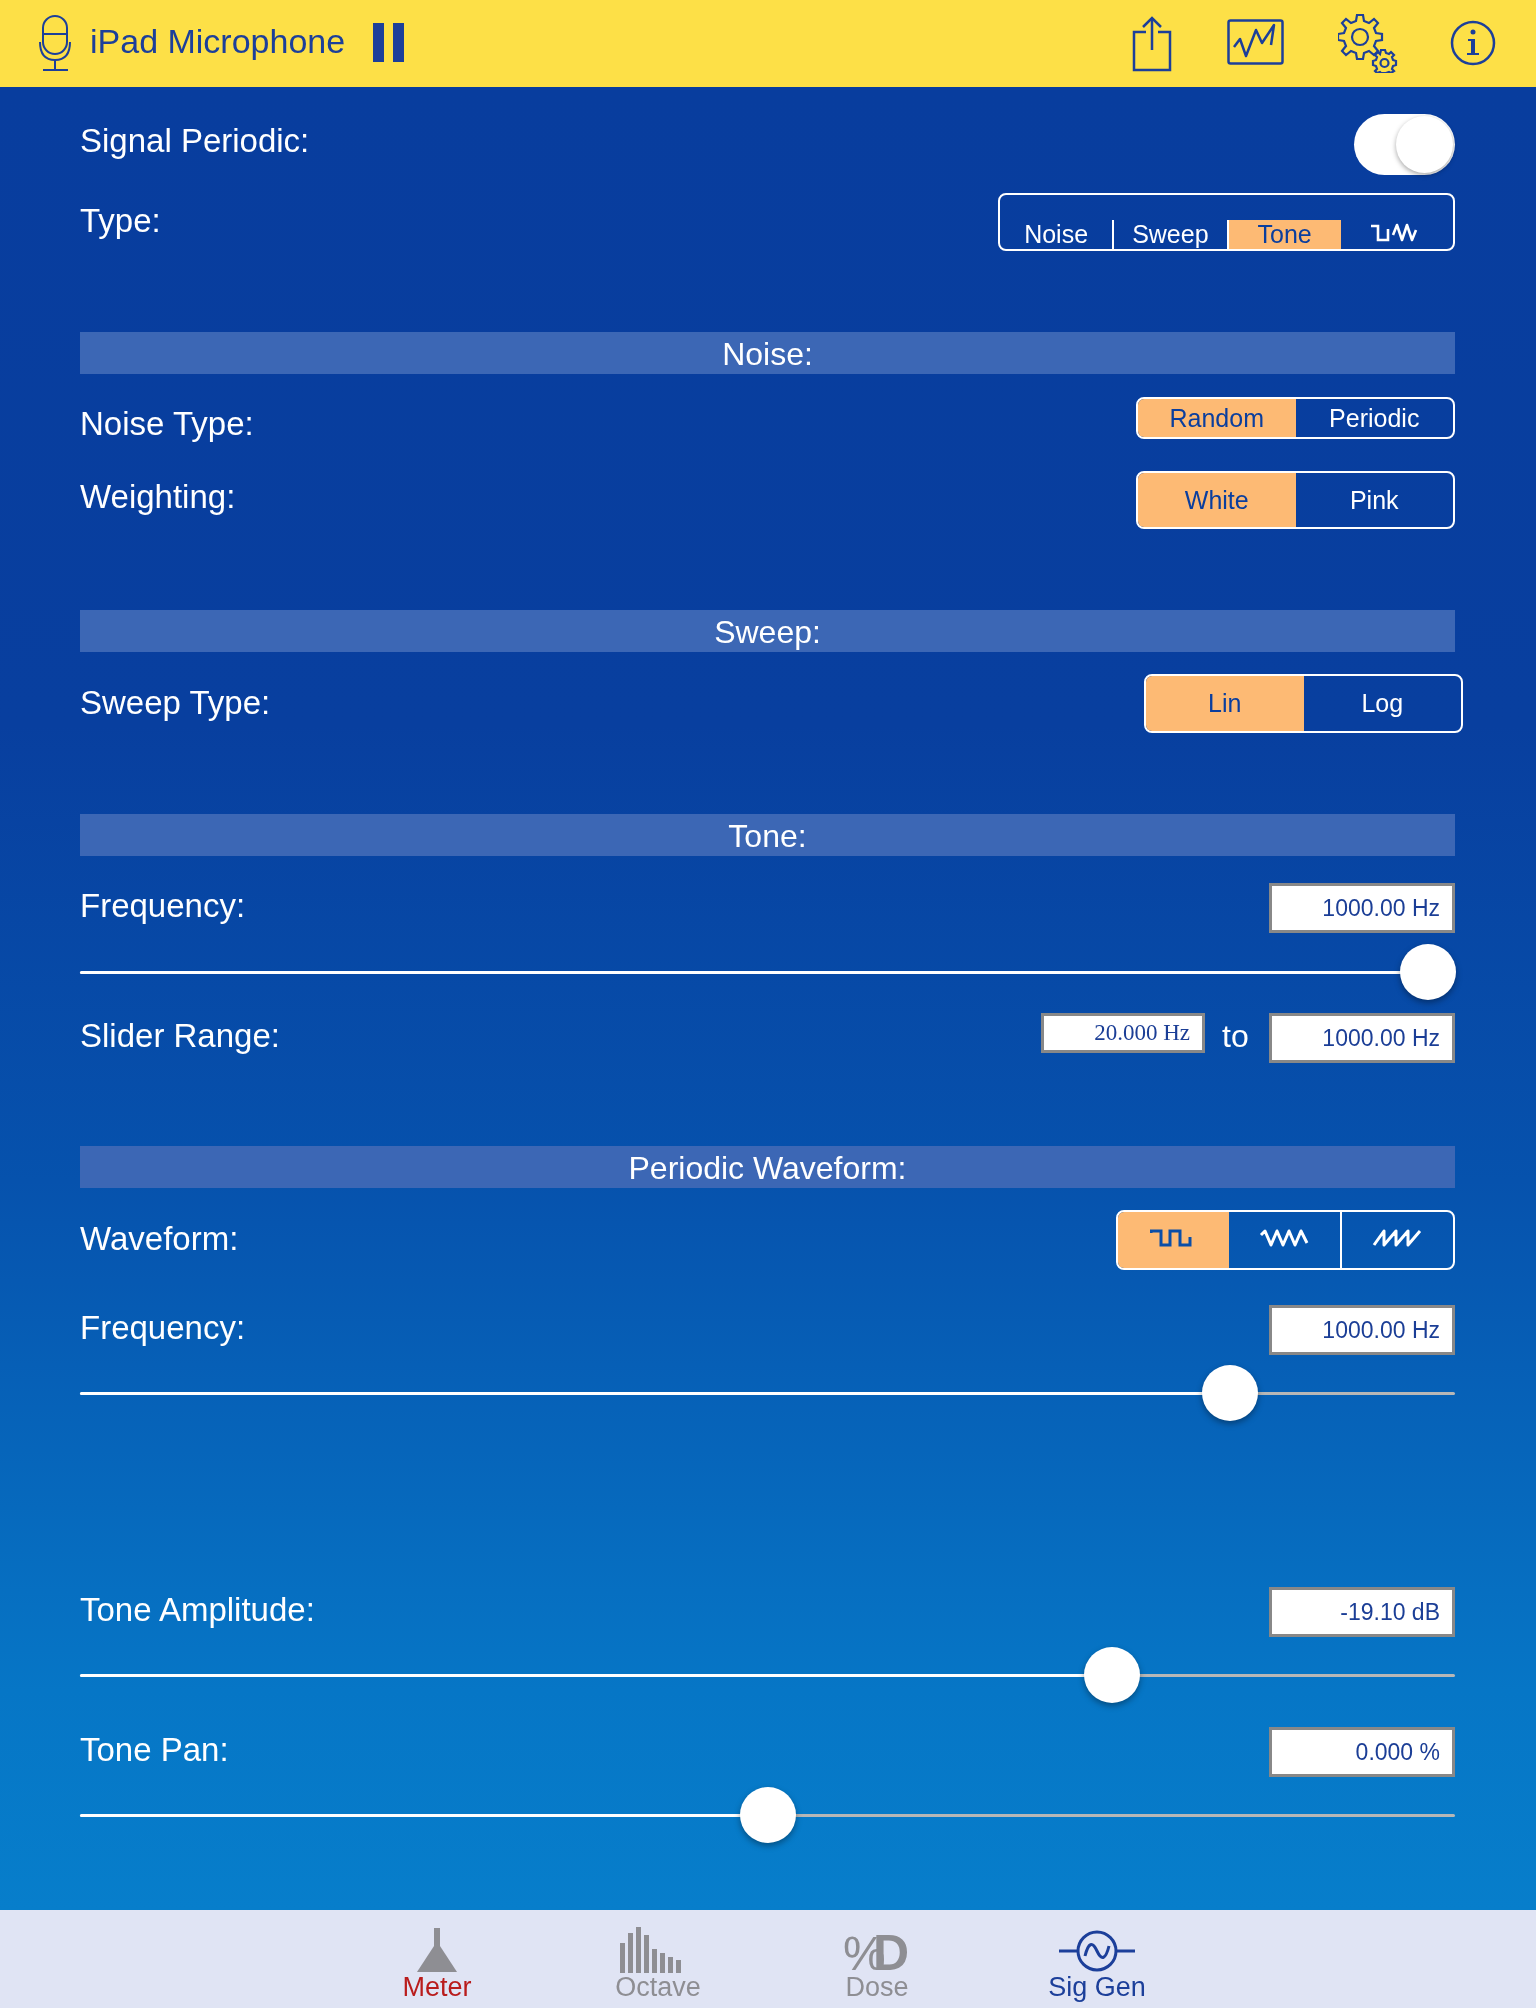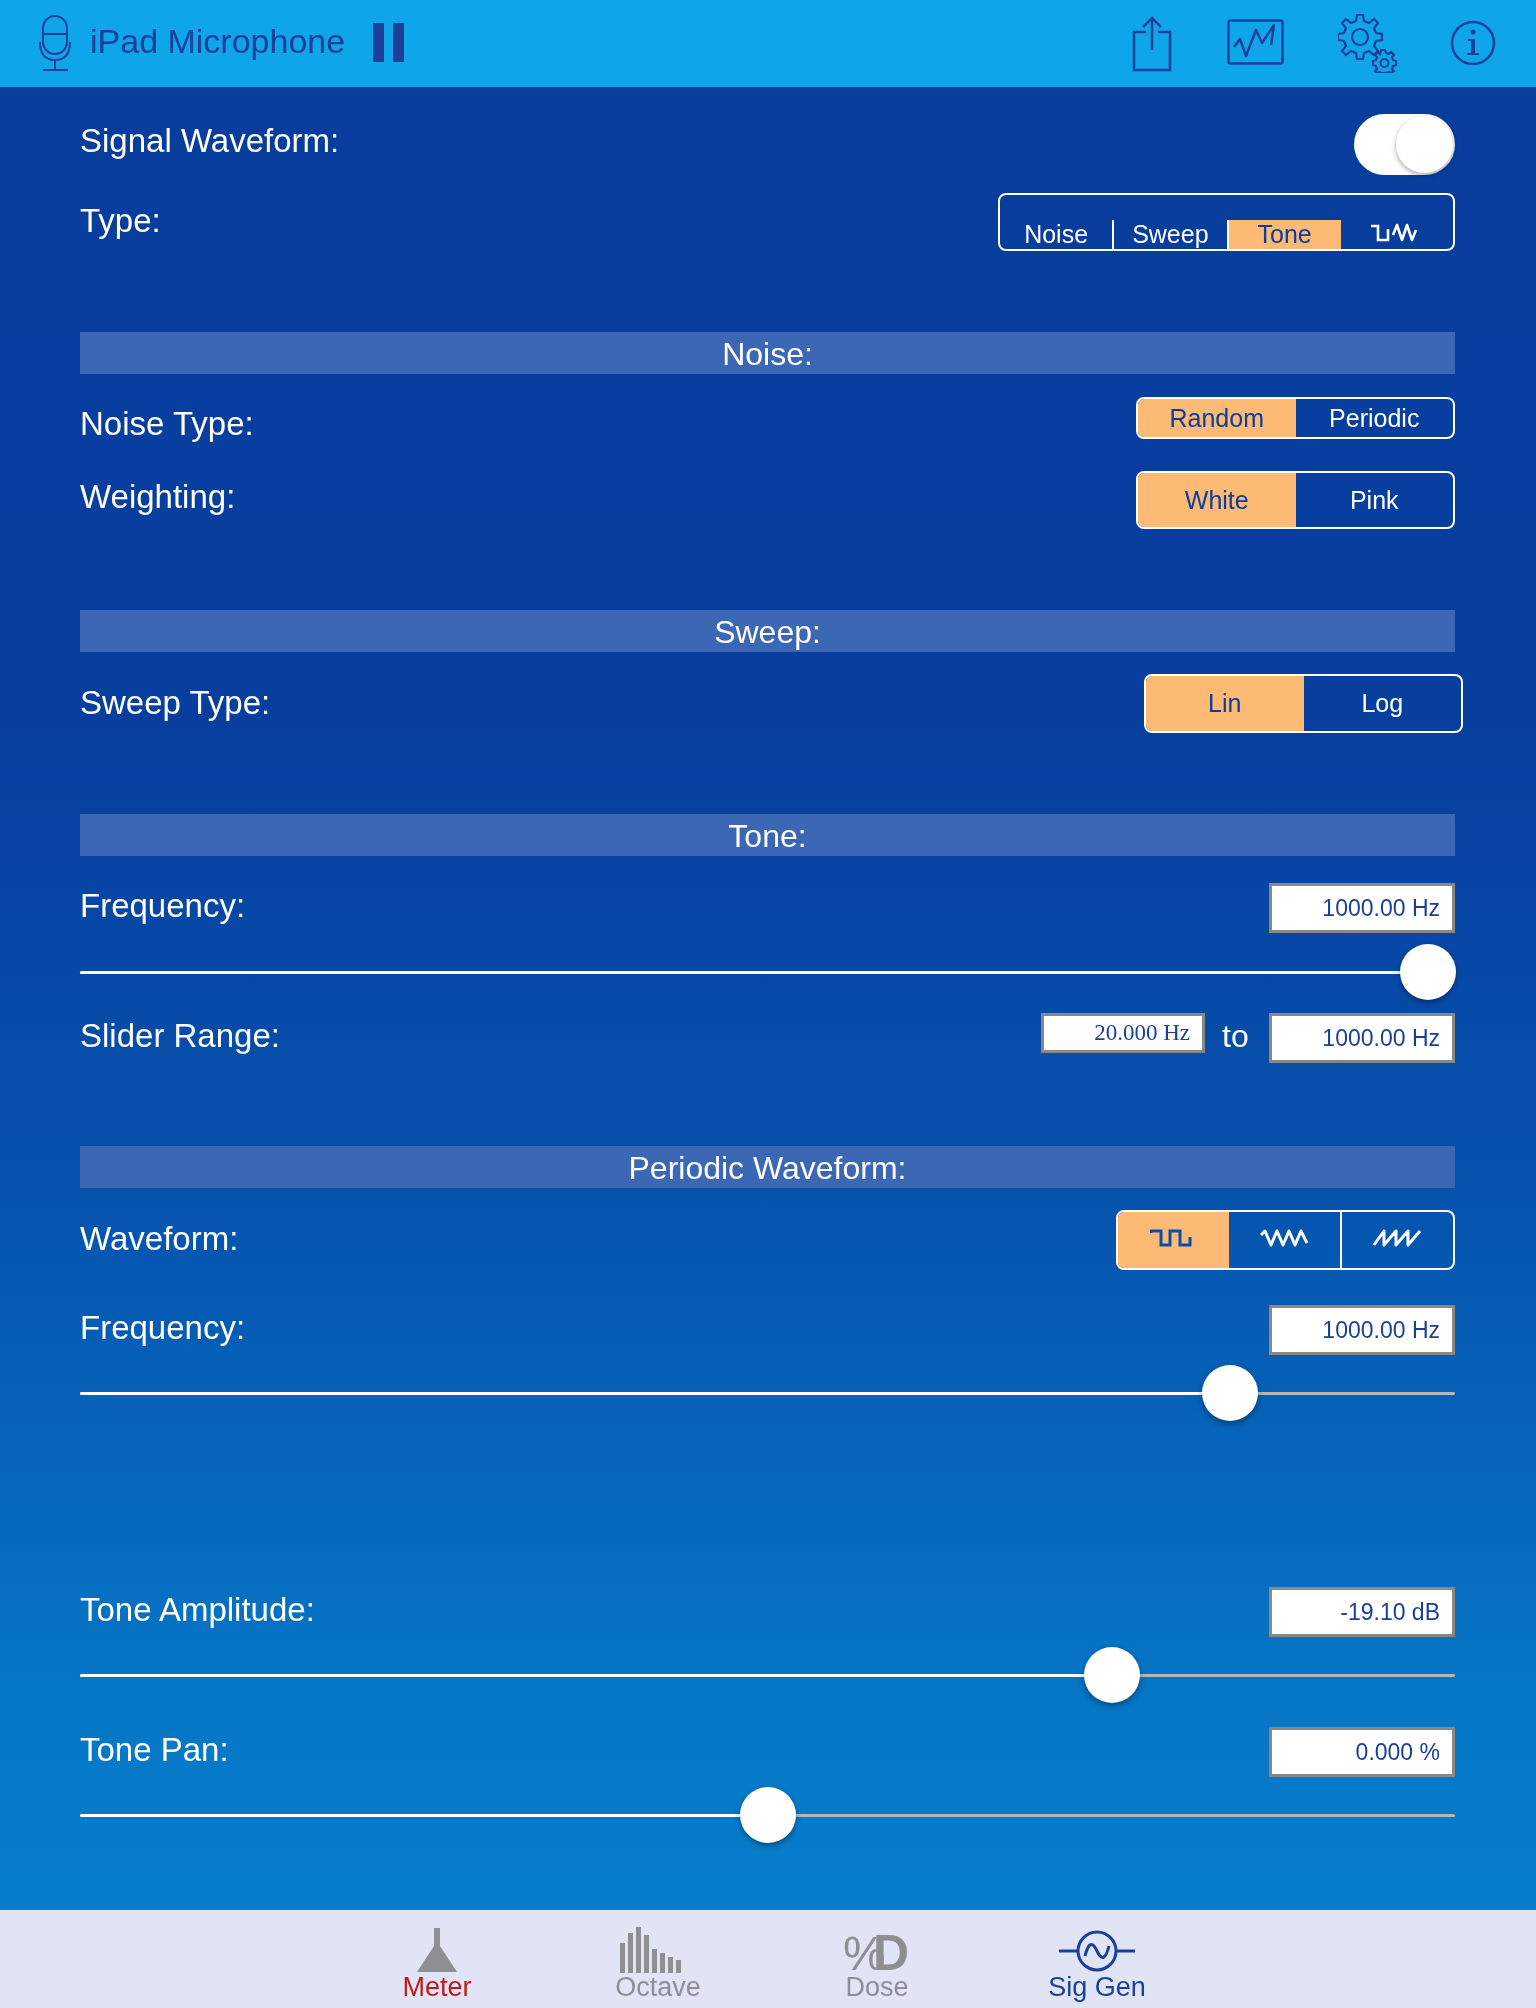--- a/index.html
+++ b/index.html
@@ -1,17 +1,17 @@
 <!DOCTYPE html>
 <html><head>
 <meta charset="utf-8">
 <style>
   html,body{margin:0;padding:0;}
   body{width:1536px;height:2008px;position:relative;overflow:hidden;font-family:"Liberation Sans",sans-serif;background:#e0e4f4;}
-  .header{position:absolute;left:0;top:0;width:1536px;height:91px;background:#0ea5e9;}
+  .header{position:absolute;left:0;top:0;width:1536px;height:91px;background:#fde047;}
   .main{position:absolute;left:0;top:87px;width:1536px;height:1823px;background:linear-gradient(to bottom,#083d9e 0%,#083f9f 35%,#0652ad 60%,#0676c6 88%,#077ecb 100%);}
   .tabbar{position:absolute;left:0;top:1910px;width:1536px;height:98px;background:#e0e4f4;}
   .abs{position:absolute;}
   .title{left:90px;top:22px;font-size:34px;color:#1c3f9a;}
   .lbl{position:absolute;left:80px;font-size:33px;color:#ffffff;transform:translateY(-50%);white-space:nowrap;}
   .bar{position:absolute;left:80px;width:1375px;height:42px;background:#3c67b5;color:#fff;font-size:32px;text-align:center;line-height:44px;}
   .seg{position:absolute;display:flex;border:2px solid #fff;border-radius:8px;overflow:hidden;box-sizing:border-box;}
   .seg .s{flex:1;display:flex;align-items:center;justify-content:center;font-size:25px;color:#fff;border-left:2px solid #fff;}
   .seg .s:first-child{border-left:none;}
   .seg .s.on{background:#fdba74;color:#0a3e9e;}
@@ -73,21 +73,21 @@
     <svg width="46" height="46" viewBox="0 0 46 46">
         <circle cx="23" cy="23" r="21" fill="none" stroke="#1c3f9a" stroke-width="2.5"></circle>
         <circle cx="23" cy="12" r="2.5" fill="#1c3f9a"></circle>
         <path d="M18 19 L25 19 L25 33 L29 33 L29 35 L17 35 L17 33 L21 33 L21 21 L18 21 Z" fill="#1c3f9a"></path>
       </svg>
   </span>
 </div>
 
 <div class="main"></div>
 
-<span class="lbl" style="top:141px;">Signal Waveform:</span>
+<span class="lbl" style="top:141px;">Signal Periodic:</span>
 <div class="toggle">
     <div class="k"></div>
   </div>
 
 <span class="lbl" style="top:221px;">Type:</span>
 <div class="seg" style="left:998px;top:193px;width:457px;height:58px;align-items:flex-end;">
   <div class="s">Noise</div>
   <div class="s">Sweep</div>
   <div class="s on">Tone</div>
   <div class="s">

